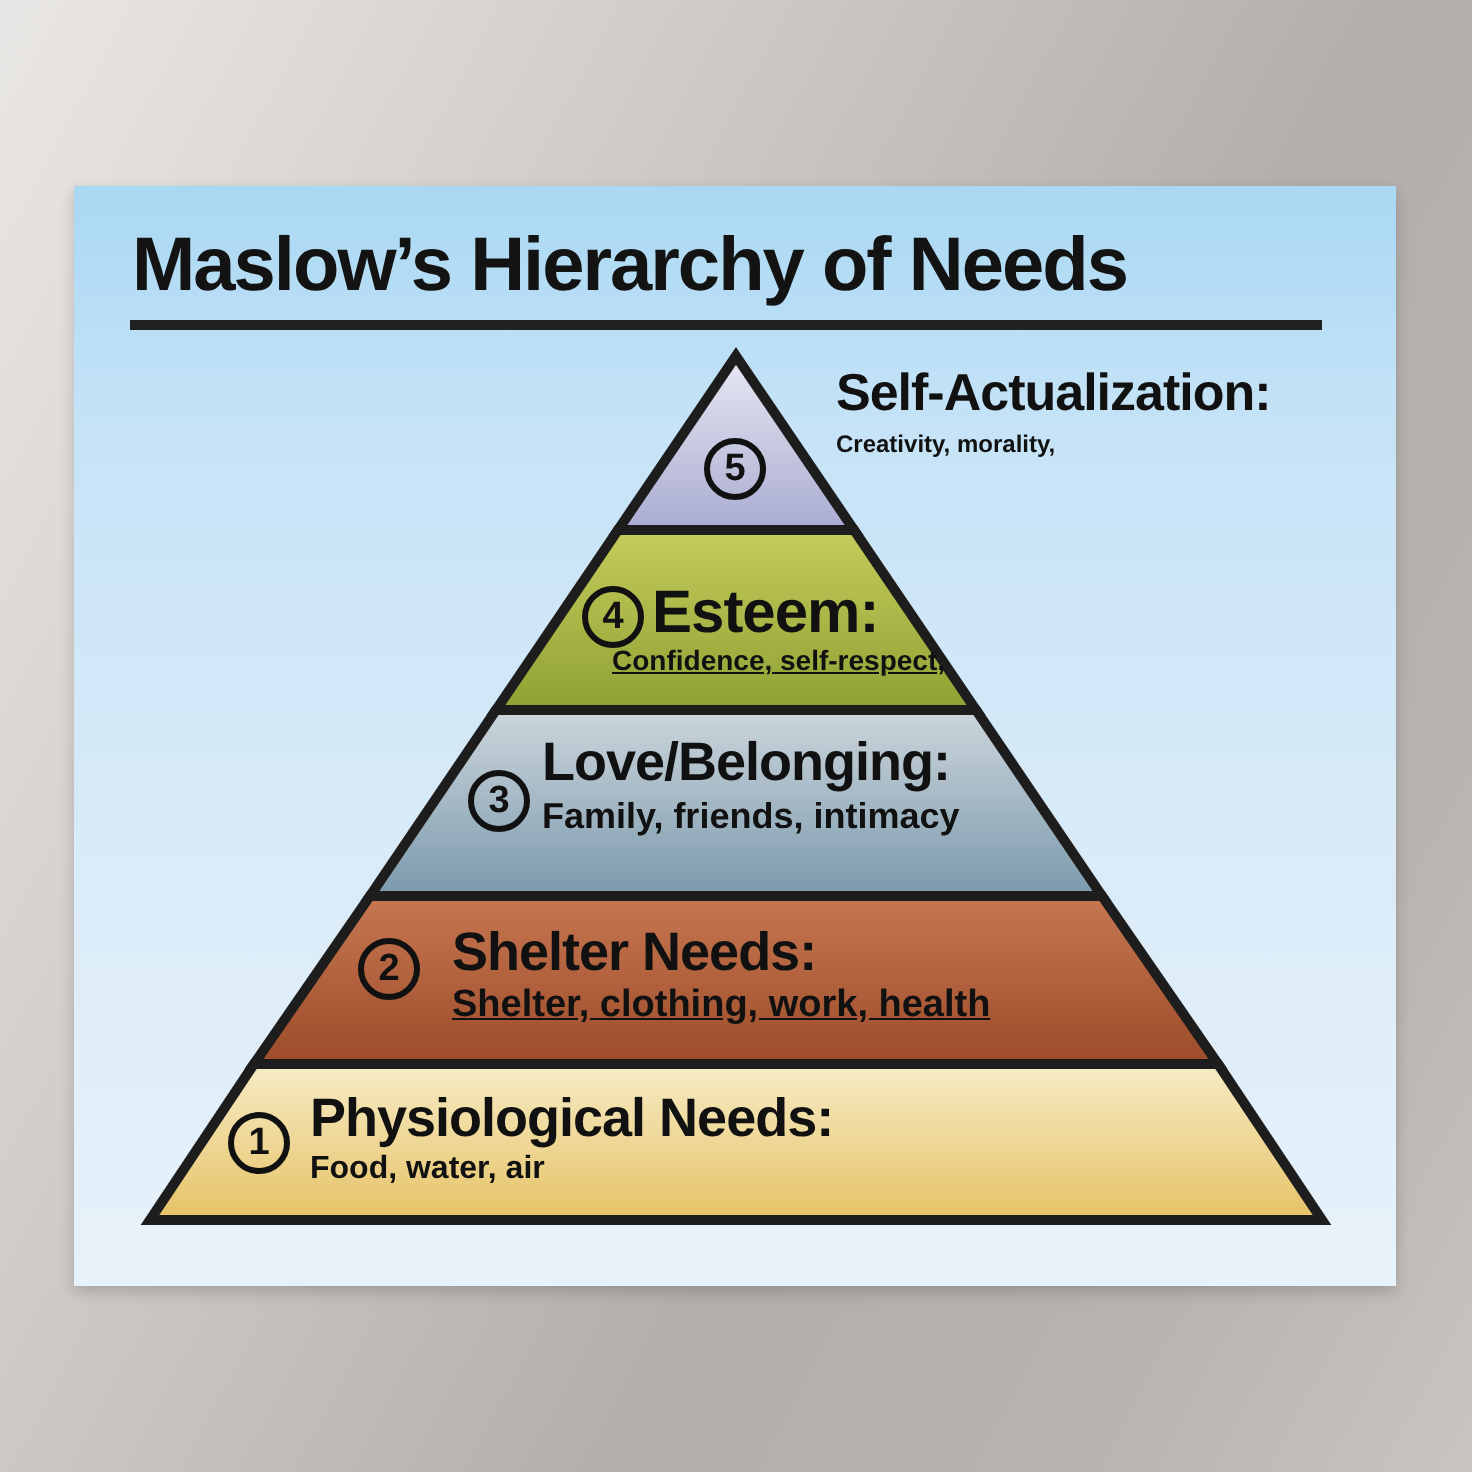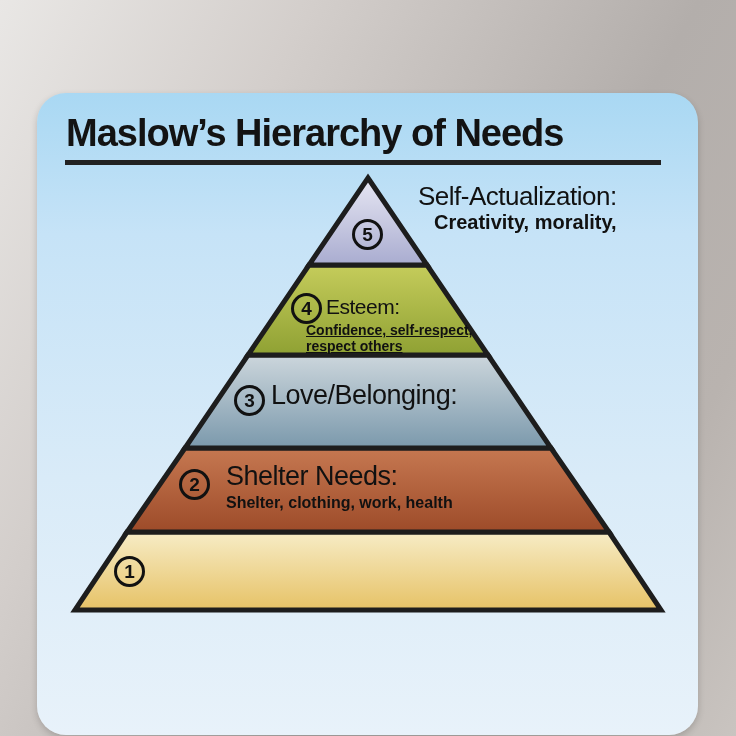--- a/index.html
+++ b/index.html
@@ -6,24 +6,23 @@
   body {
     width: 736px; height: 736px;
     overflow: hidden;
     font-family: "Liberation Sans", "DejaVu Sans", sans-serif;
     background: linear-gradient(118deg, #e9e7e5 0%, #d3cecb 28%, #b3aeab 62%, #b9b3af 82%, #c9c4c0 100%);
     position: relative;
   }
   .poster {
     position: absolute;
     left: 37px; top: 93px;
-    width: 661px; height: 642px;
+    width: 661px; height: 550px;
     background: linear-gradient(180deg, #a9d8f3 0%, #c6e3f7 22%, #d9ebf8 60%, #e8f2fa 100%);
     box-shadow: 0 3px 7px rgba(0,0,0,0.18);
-    border-radius: 29px;
   }
   .title {
     position: absolute;
     left: 29px; top: 19px;
     font-size: 38px;
     font-weight: bold;
     letter-spacing: -1px;
     color: #131313;
     white-space: nowrap;
   }
@@ -51,43 +50,43 @@
     font-weight: bold;
     color: #111;
   }
   .b1 { left: 77px;  top: 463px; }
   .b2 { left: 142px; top: 376px; }
   .b3 { left: 197px; top: 292px; }
   .b4 { left: 254px; top: 200px; }
   .b5 { left: 315px; top: 126px; }
   .ltext { position: absolute; color: #111; white-space: nowrap; }
   .ltext .heading {
-    font-weight: normal;
+    font-weight: bold;
     font-size: 27px;
     line-height: 29px;
     letter-spacing: -0.5px;
   }
   .ltext .sub {
     font-weight: bold;
     font-size: 16px;
     line-height: 18px;
     margin-top: 2px;
   }
   .t1 { left: 118px; top: 452px; }
   .t1 .sub { font-size: 16px; }
   .t2 { left: 189px; top: 369px; }
-  .t2 .sub { font-size: 16px; line-height: 19px; }
-  .t3 { left: 234px; top: 288px; }
+  .t2 .sub { font-size: 19px; line-height: 19px; text-decoration: underline; }
+  .t3 { left: 234px; top: 274px; }
   .t3 .sub { font-size: 18px; line-height: 20px; }
   .t4 { left: 289px; top: 198px; }
-  .t4 .heading { font-size: 21px; line-height: 31px; }
+  .t4 .heading { font-size: 30px; line-height: 31px; }
   .t4 .sub { font-size: 14px; line-height: 15px; margin-top: 1px; margin-left: -20px; text-decoration: underline; }
   .t5 { left: 381px; top: 89px; }
   .t5 .heading { font-size: 26px; line-height: 28px; }
-  .t5 .sub { font-size: 20px; line-height: 20px; margin-top: 2px; text-align: right; }
+  .t5 .sub { font-size: 12px; line-height: 20px; margin-top: 2px; }
 </style>
 </head>
 <body>
 
 <div class="wall">
   <div class="poster">
 
     <div class="title">Maslow’s Hierarchy of Needs</div>
     <div class="title-underline"></div>
 
@@ -120,36 +119,41 @@
       <polygon points="272,172 390,172 451,262 211,262" fill="url(#grad4)" stroke-width="5" stroke="#1d1d1d"></polygon>
       <polygon points="331,85 390,172 272,172" fill="url(#grad5)" stroke-width="5" stroke="#1d1d1d"></polygon>
     </svg>
 
     <div class="badge b1">1</div>
     <div class="badge b2">2</div>
     <div class="badge b3">3</div>
     <div class="badge b4">4</div>
     <div class="badge b5">5</div>
 
+    <div class="ltext t1">
+      <div class="heading">Physiological Needs:</div>
+      <div class="sub">Food, water, air</div>
+      <div class="sub"></div>
+    </div>
 
     <div class="ltext t2">
       <div class="heading">Shelter Needs:</div>
       <div class="sub">Shelter, clothing, work, health</div>
       <div class="sub"></div>
     </div>
 
     <div class="ltext t3">
       <div class="heading">Love/Belonging:</div>
+      <div class="sub">Family, friends, intimacy</div>
       <div class="sub"></div>
     </div>
 
     <div class="ltext t4">
       <div class="heading">Esteem:</div>
       <div class="sub">Confidence, self-respect,</div>
-      <div class="sub">respect others</div>
     </div>
 
     <div class="ltext t5">
       <div class="heading">Self-Actualization:</div>
       <div class="sub">Creativity, morality,</div>
     </div>
 
   </div>
 </div>
 

